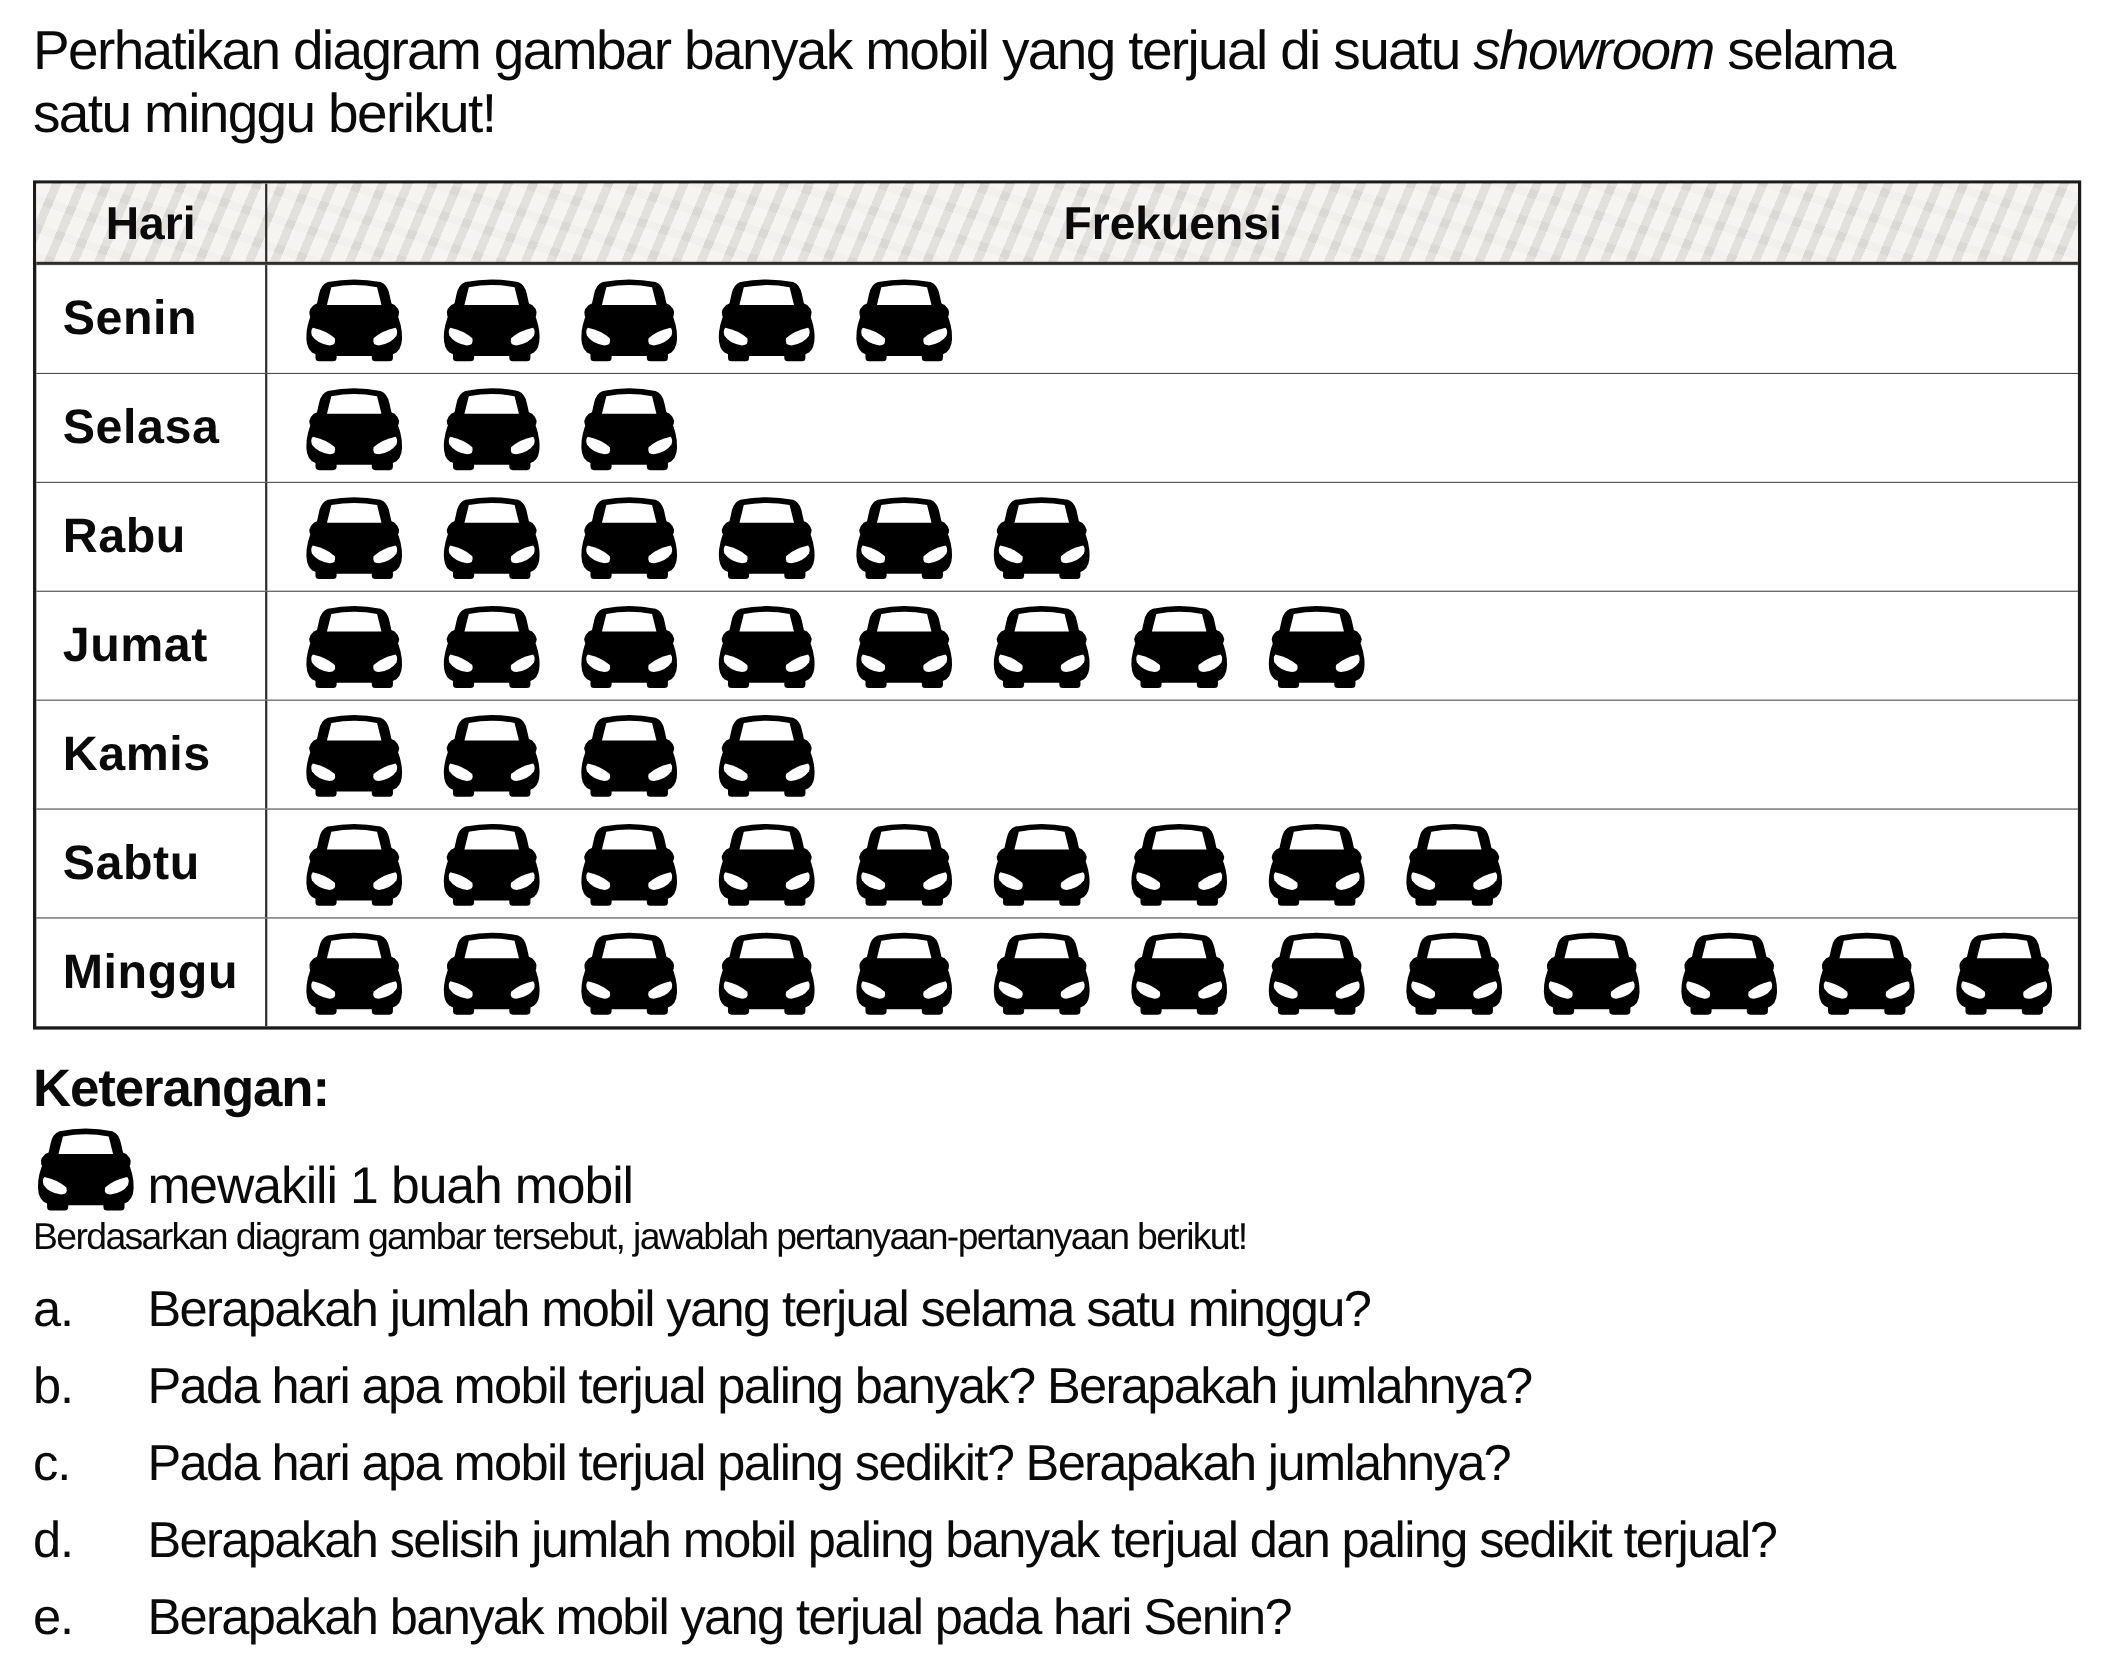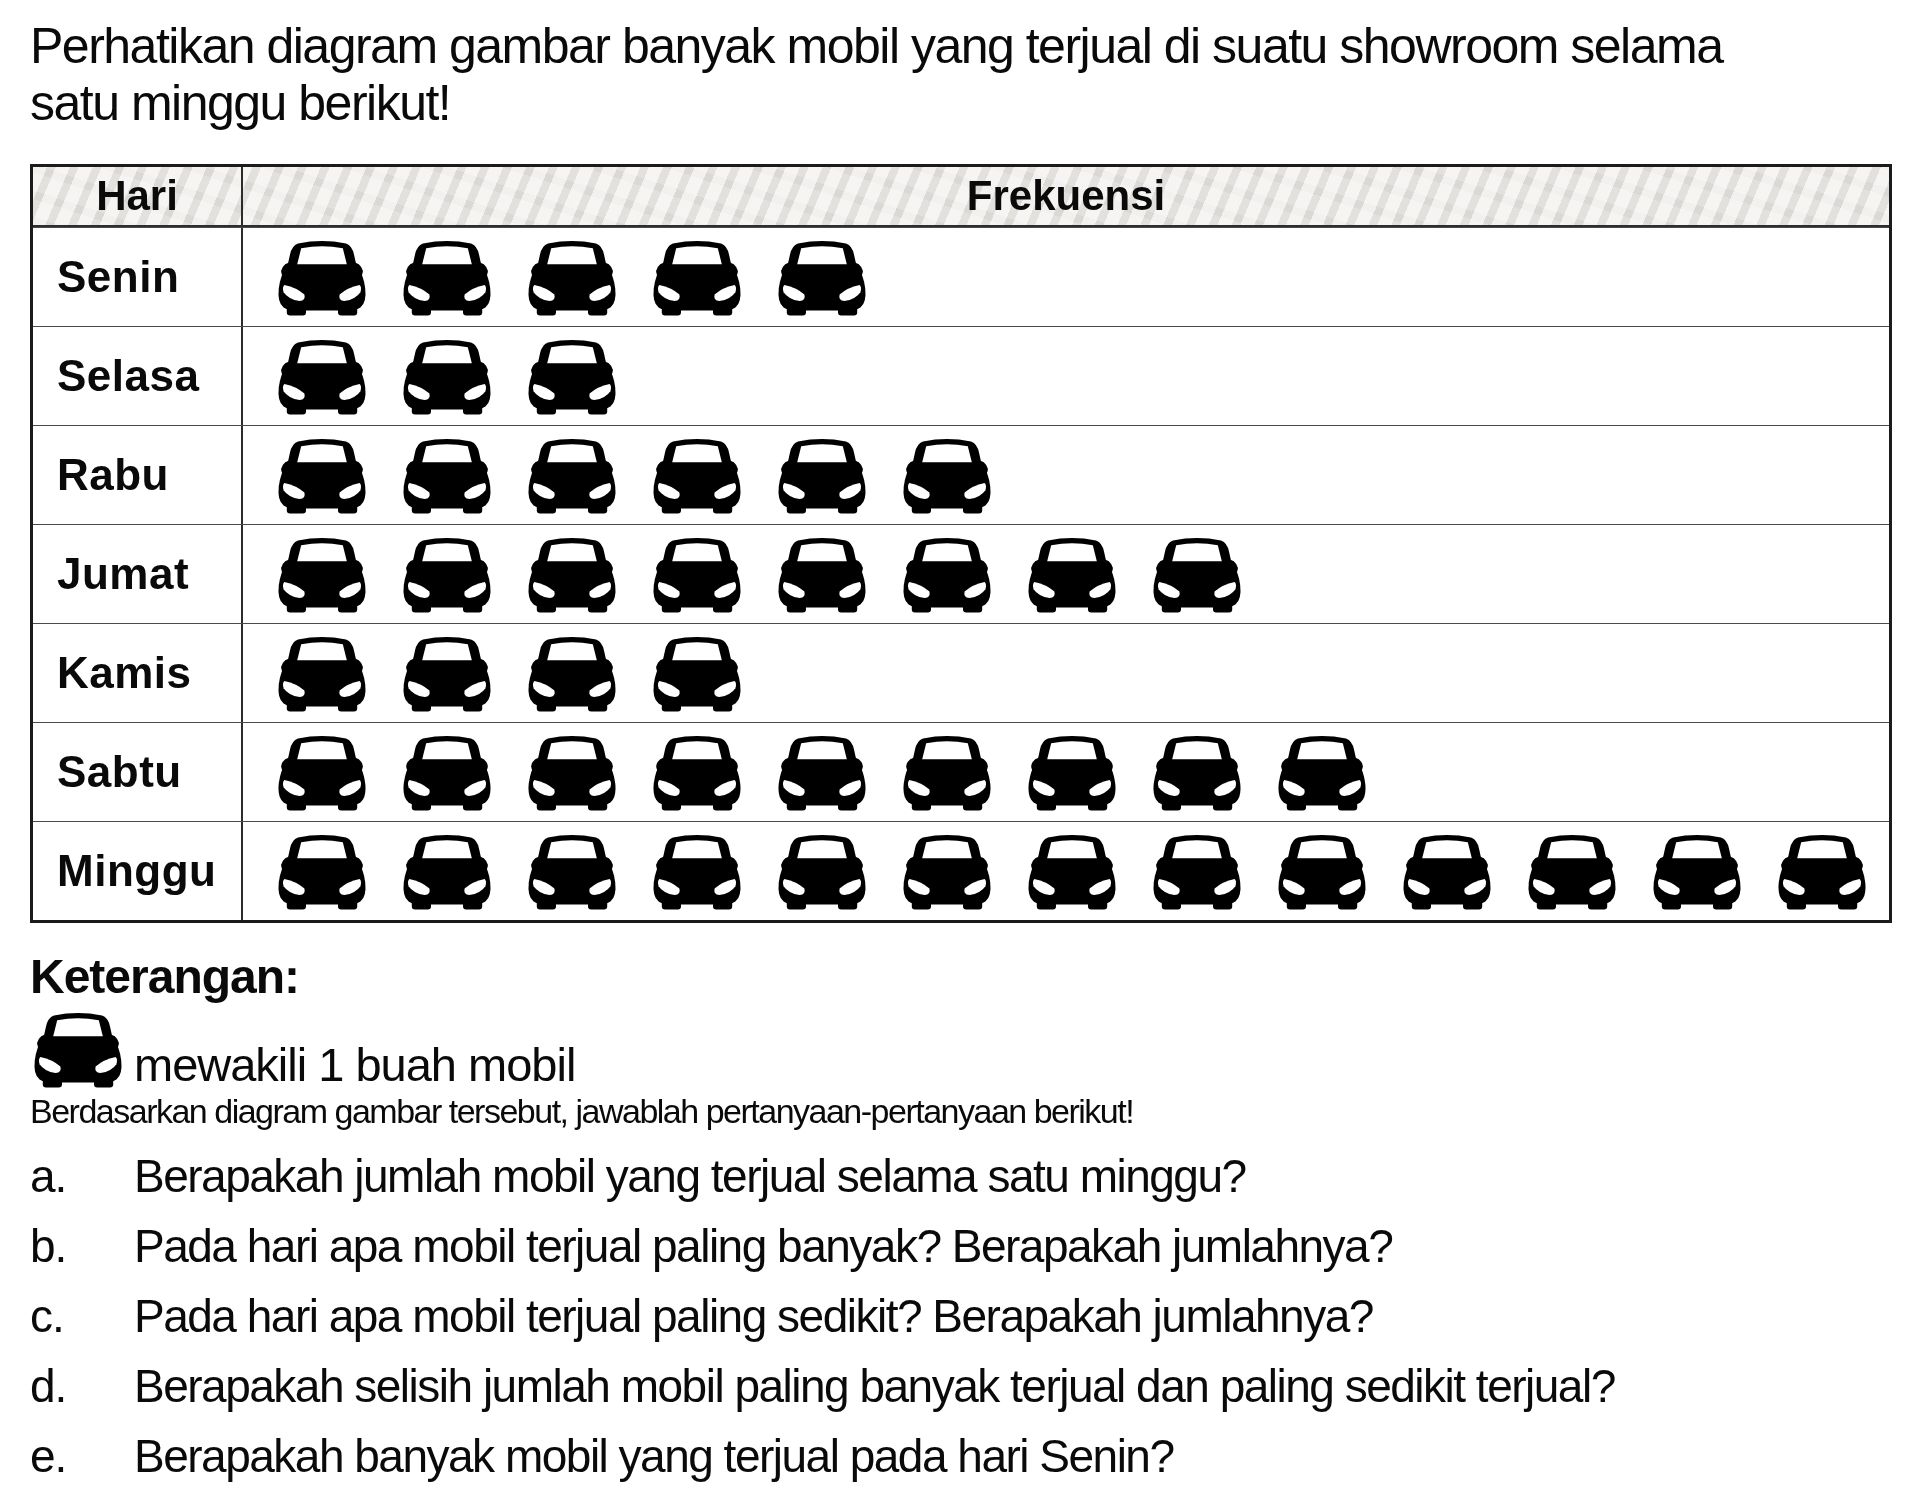--- a/index.html
+++ b/index.html
@@ -11,31 +11,31 @@
     overflow:hidden;
   }
   .page { position:relative; width:1920px; height:1508px; padding:18px 28px 0 30px; }
 
   
   .title-line {
     font-size:50px; letter-spacing:-1.5px; line-height:57px;
     white-space:nowrap; font-weight:bold;
   }
   .title-line, .instruction, .q-text, .legend-text { font-weight:normal; }
-  .italic { }
+  .italic { font-style:italic; }
 
   
   .ptable {
     margin-top:32px; width:1862px;
     border:3px solid #1b1b1b;
     background:#fff;
   }
   .prow { display:flex; height:99px; border-top:1px solid #4a4a4a; align-items:stretch; }
   .prow.hdr {
-    height:60px; border-top:none; border-bottom:2px solid #2e2e2e;
+    height:73px; border-top:none; border-bottom:2px solid #2e2e2e;
     background-color:#eae8e4;
     background-image:
       repeating-linear-gradient(113deg, rgba(255,255,255,0.55) 0 13px, rgba(90,90,85,0.05) 13px 21px),
       repeating-linear-gradient(18deg, rgba(110,110,105,0.07) 0 8px, rgba(255,255,255,0) 8px 25px);
   }
   .cell-day {
     flex:0 0 210px; border-right:2px solid #2b2b2b;
     display:flex; align-items:center; padding-left:24px;
   }
   .prow.hdr .cell-day { justify-content:center; padding-left:0; }

